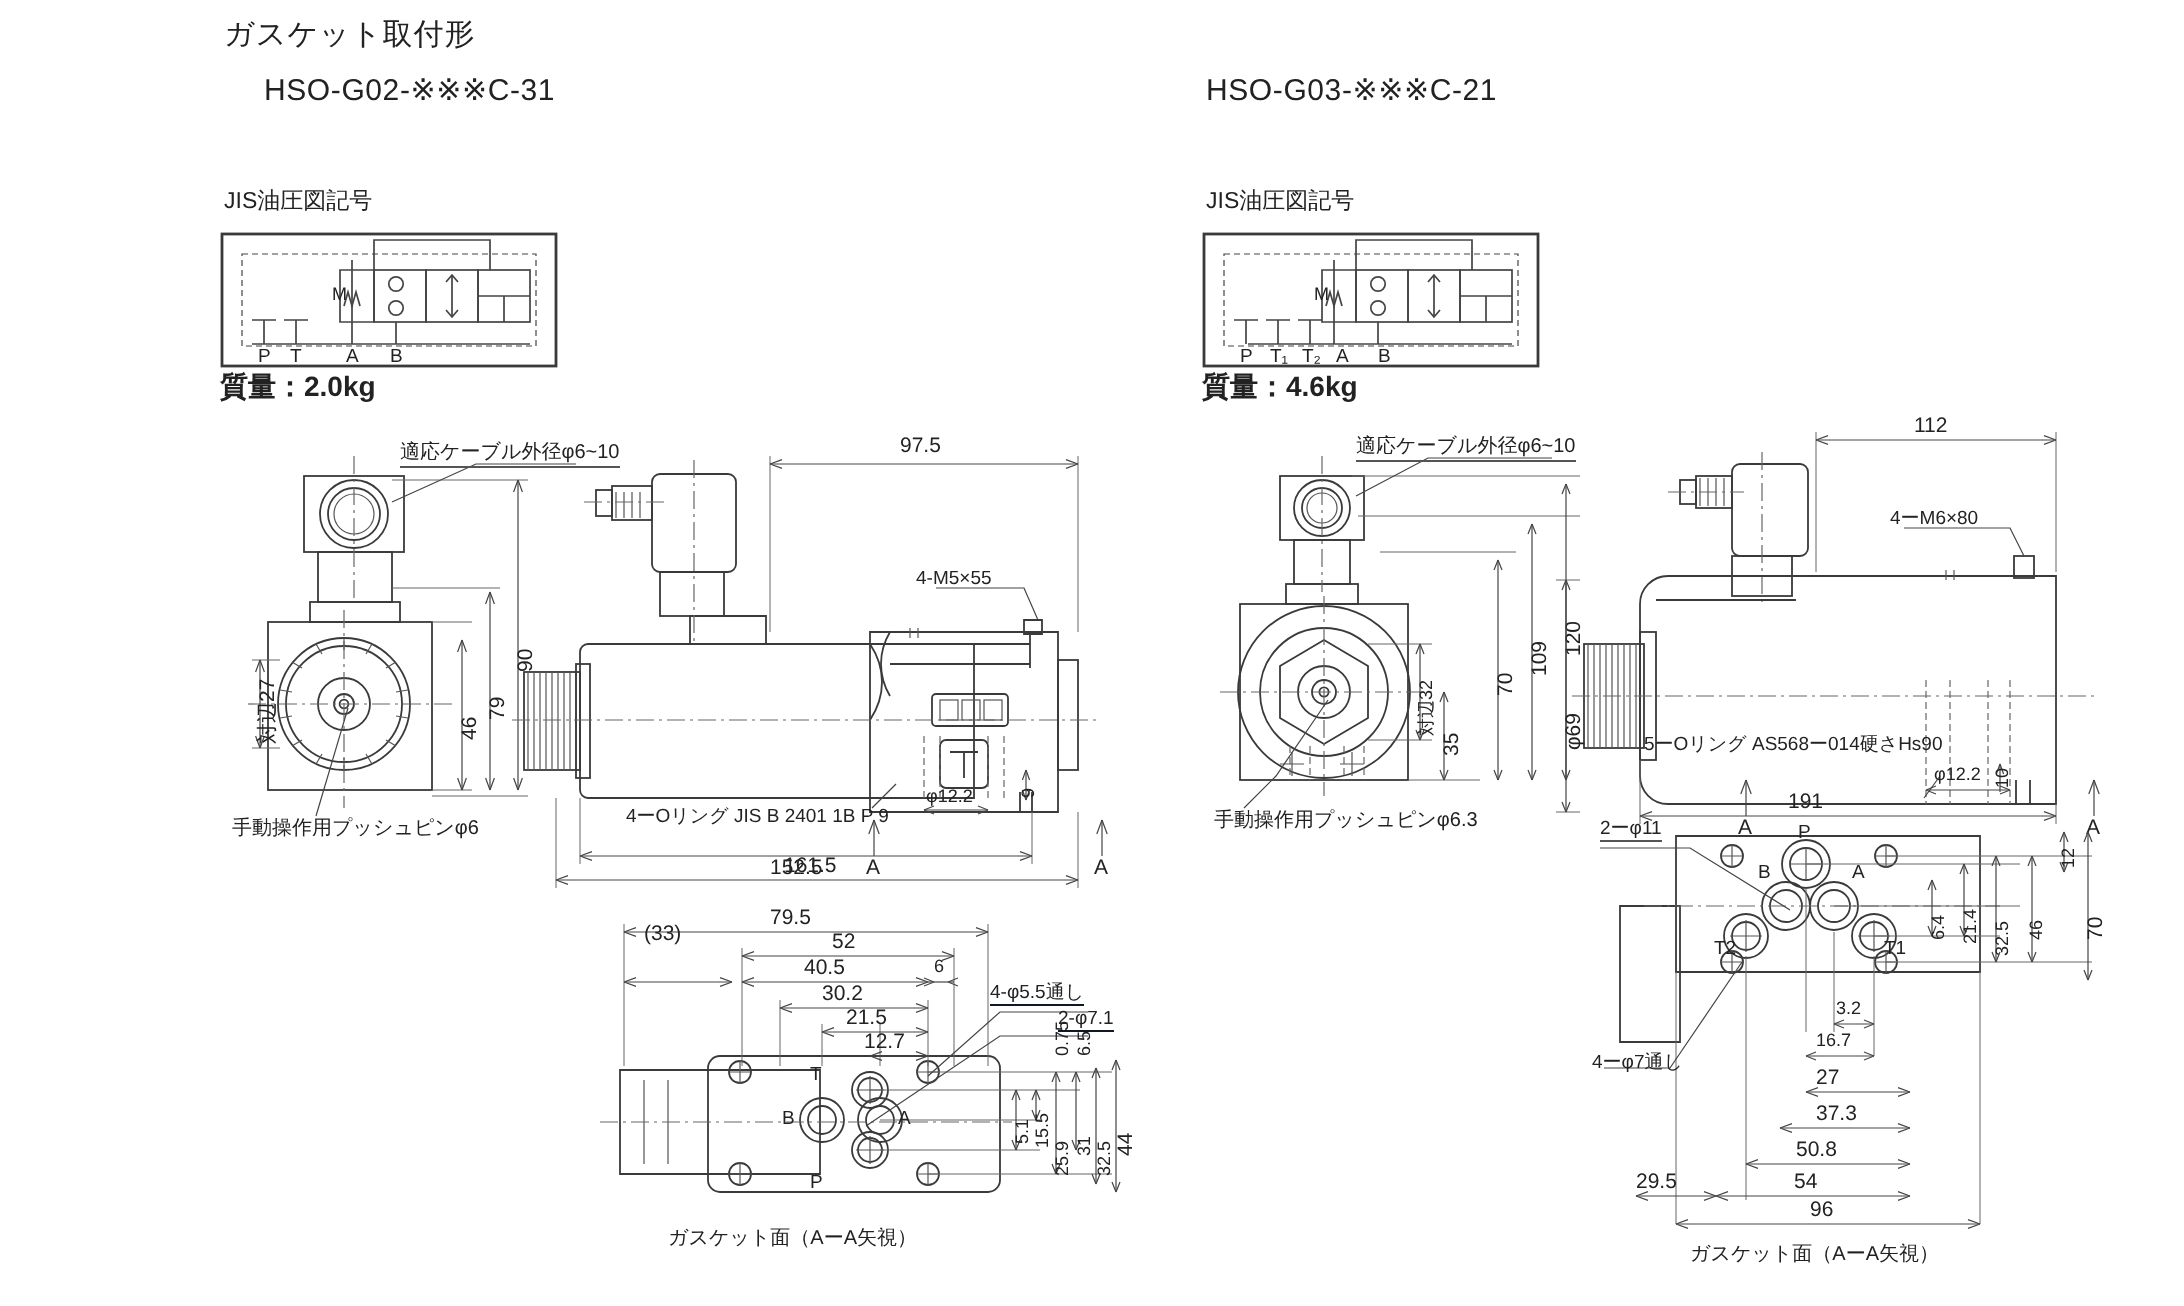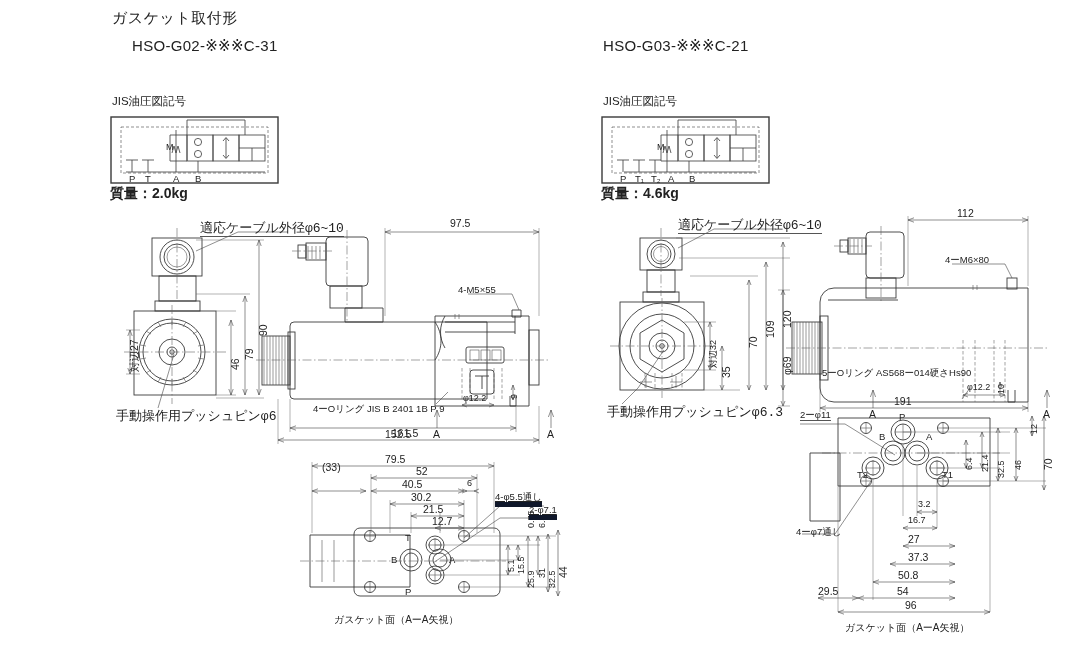--- a/index.html
+++ b/index.html
@@ -7,36 +7,36 @@
        font-family:"Liberation Sans","DejaVu Sans",sans-serif;color:#1a1a1a;}
   .t{position:absolute;white-space:nowrap;line-height:1;color:#222;}
   .vt{position:absolute;white-space:nowrap;line-height:1;color:#222;
       transform-origin:0 0;transform:rotate(-90deg);}
   .hdr1{font-size:15px;letter-spacing:.5px;}
   .hdr2{font-size:15px;letter-spacing:.3px;}
   .jis{font-size:11.5px;}
   .mass{font-size:14px;font-weight:bold;}
   .dim{font-size:10.5px;}
   .dimS{font-size:9px;}
-  .note{font-size:13px;font-family:Liberation Mono, monospace;}
+  .note{font-size:10px;}
   .note2{font-size:9.5px;}
   .port{font-size:9.5px;}
   .cap{font-size:10px;}
   svg{position:absolute;left:0;top:0;overflow:visible;}
   .ln{stroke:#3a3a3a;stroke-width:.9;fill:none;}
   .ln2{stroke:#3a3a3a;stroke-width:1.4;fill:none;}
   .thin{stroke:#555;stroke-width:.6;fill:none;}
   .ctr{stroke:#666;stroke-width:.6;fill:none;stroke-dasharray:9 2.5 1.5 2.5;}
   .hid{stroke:#666;stroke-width:.6;fill:none;stroke-dasharray:3.5 2;}
   .dimline{stroke:#444;stroke-width:.6;fill:none;}
   .ext{stroke:#666;stroke-width:.5;fill:none;}
   .lead{stroke:#444;stroke-width:.6;fill:none;}
   .sym{stroke:#444;stroke-width:.85;fill:none;}
   .symT{stroke:#444;stroke-width:.6;fill:none;stroke-dasharray:3 2;}
-  .ul{border-bottom:5px solid #0f172a;text-decoration:underline;}
+  .ul{border-bottom:1px solid #0f172a;}
 </style>
 </head>
 <body>
 
 <div class="t hdr1" style="left:112px;top:10px;">ガスケット取付形</div>
 <div class="t hdr2" style="left:112px;top:38px;margin-left:20px;">HSO-G02-※※※C-31</div>
 <div class="t jis" style="left:112px;top:96px;">JIS油圧図記号</div>
 <div class="t mass" style="left:110px;top:186px;">質量：2.0kg</div>
 
 <div class="t hdr2" style="left:603px;top:38px;">HSO-G03-※※※C-21</div>

